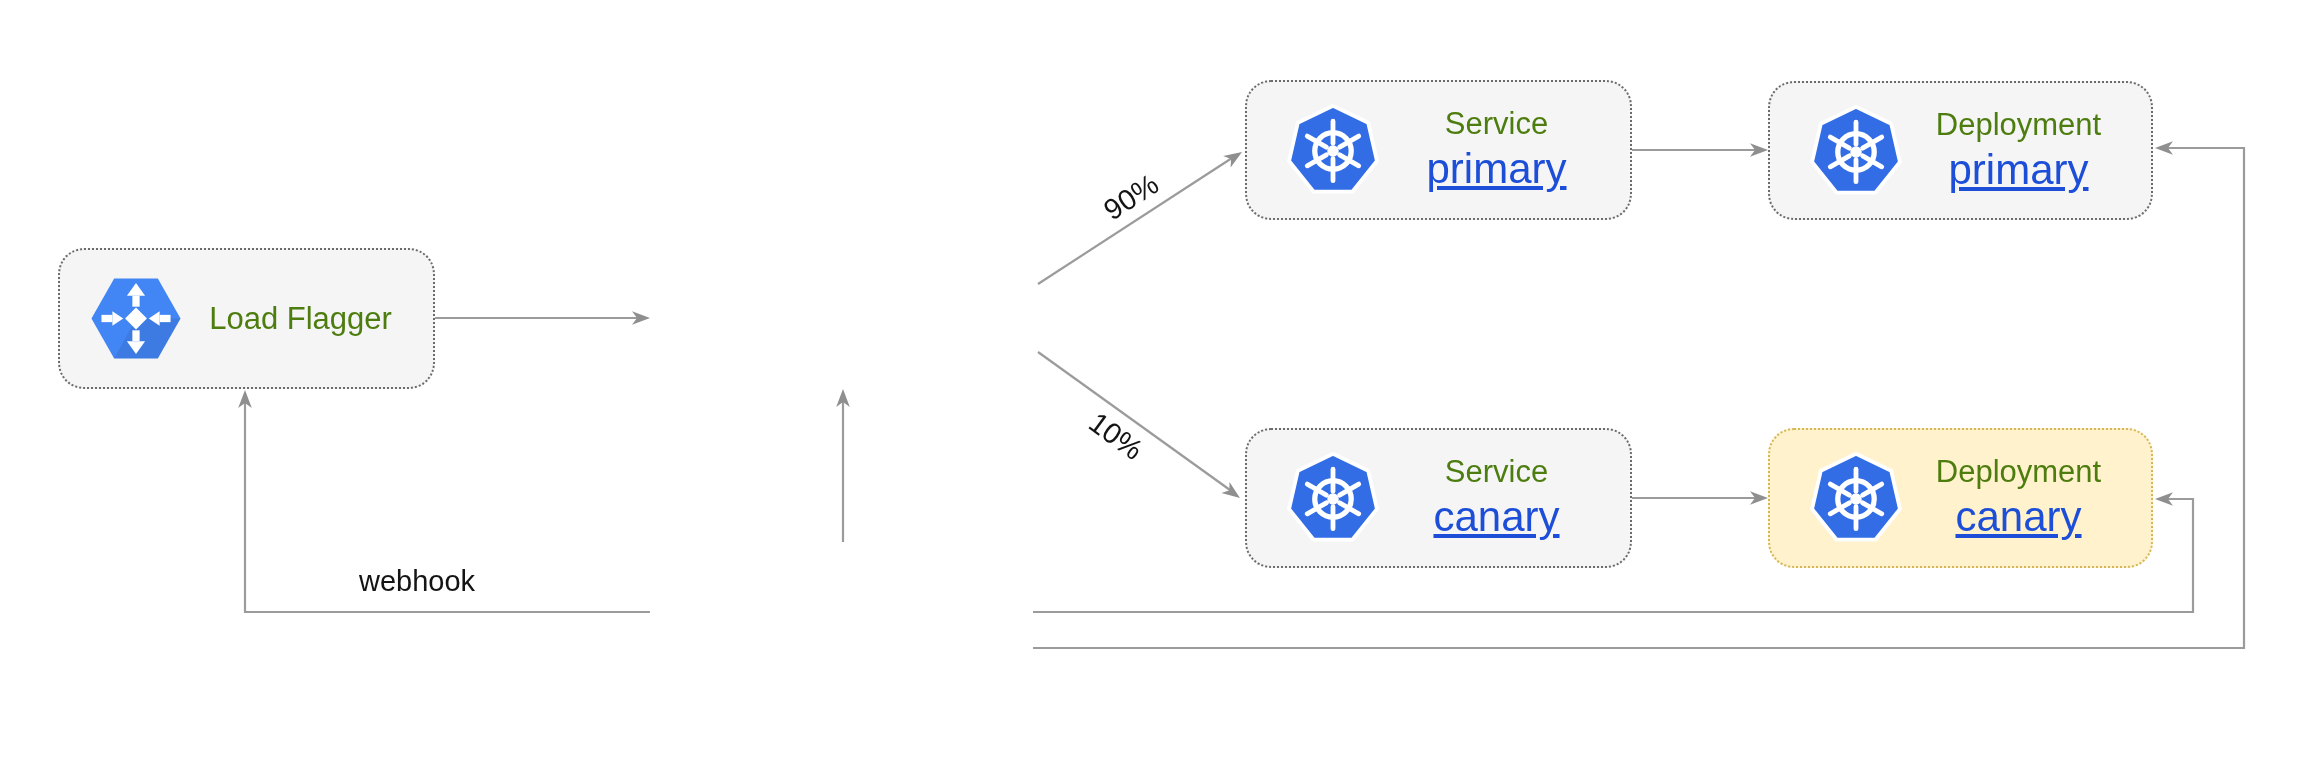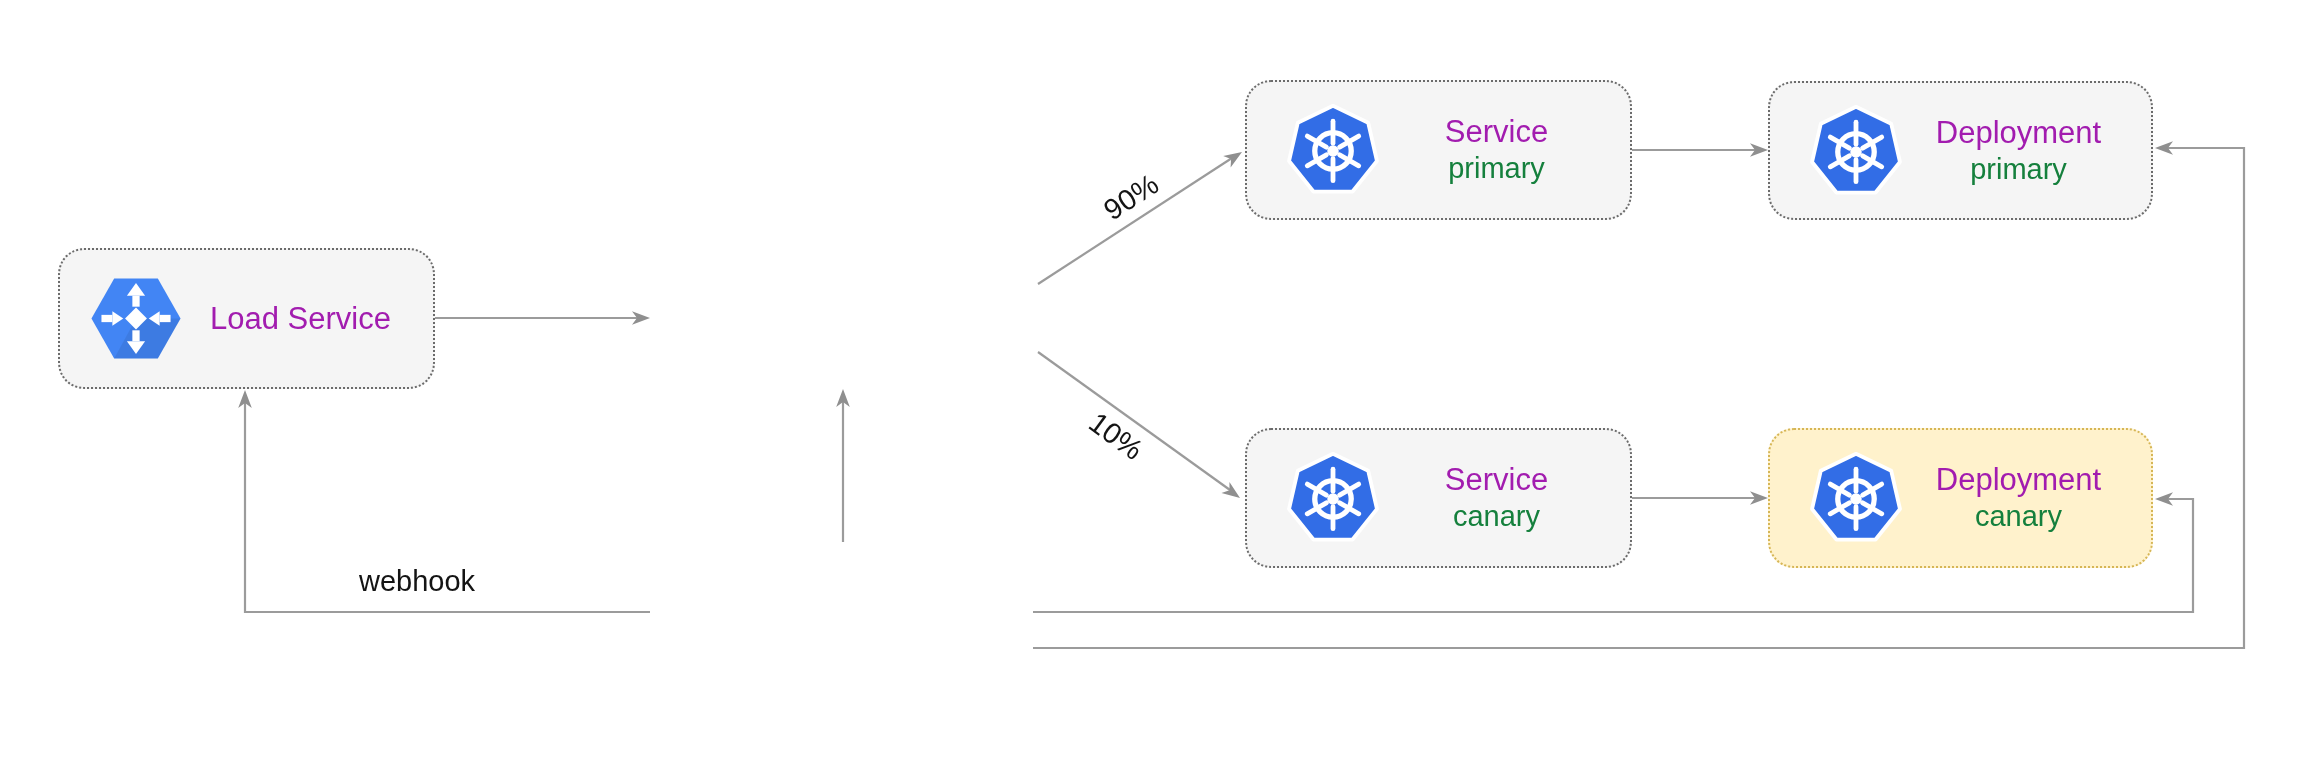--- a/index.html
+++ b/index.html
@@ -5,22 +5,22 @@
   html,body{margin:0;padding:0;background:#ffffff;}
   body{width:2298px;height:762px;position:relative;overflow:hidden;
        font-family:"Liberation Sans", sans-serif;}
   .canvas{position:absolute;left:0;top:0;width:2298px;height:762px;}
   .edges-layer{position:absolute;left:0;top:0;pointer-events:none;}
   .node{position:absolute;box-sizing:border-box;display:flex;align-items:center;
         background:#f5f5f5;border:2.5px dotted #6b6b6b;border-radius:26px;
         padding:0 18px 0 26px;}
   .node.canary-highlight{background:#fff2cc;border-color:#d6b656;}
   .node .txt{flex:1;text-align:center;line-height:1.22;}
-  .node .title{font-size:31px;color:#a21caf;}
-  .node .subtitle{font-size:29px;color:#15803d;}
+  .node .title{font-size:31px;color:#4d7c0f;}
+  .node .subtitle{font-size:42px;color:#1d4ed8;text-decoration:underline;}
   .icon{flex:0 0 auto;display:block;}
   .edges-layer text{font-size:29px;fill:#141414;}
   .defs-holder{position:absolute;width:0;height:0;overflow:hidden;}
 </style>
 </head>
 <body>
 
 <svg class="defs-holder" aria-hidden="true">
   <defs>
 
@@ -115,21 +115,21 @@
       <text transform="translate(1116,436) rotate(36)" y="10">10%</text>
       <text x="417" y="591">webhook</text>
     </g>
   </svg>
 
   <div class="node" style="left:58px;top:248px;width:377px;height:141px;">
     <svg class="icon" width="100" height="91" viewBox="0 0 110 100">
         <use href="#sym-lb"></use>
       </svg>
     <div class="txt">
-      <div class="title">Load Service</div>
+      <div class="title">Load Flagger</div>
     </div>
   </div>
 
 
   <div class="node" style="left:1245px;top:80px;width:387px;height:140px;">
     <svg class="icon" width="96" height="96" viewBox="0 0 100 100" style="margin-left:12px;">
         <use href="#sym-k8s"></use>
       </svg>
     <div class="txt">
       <div class="title">Service</div>

